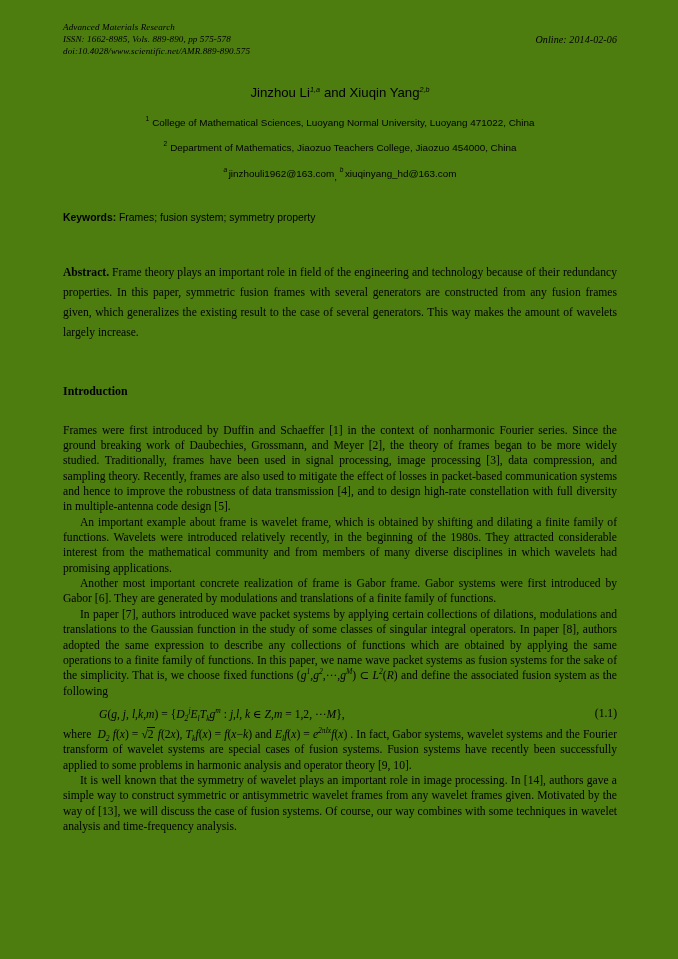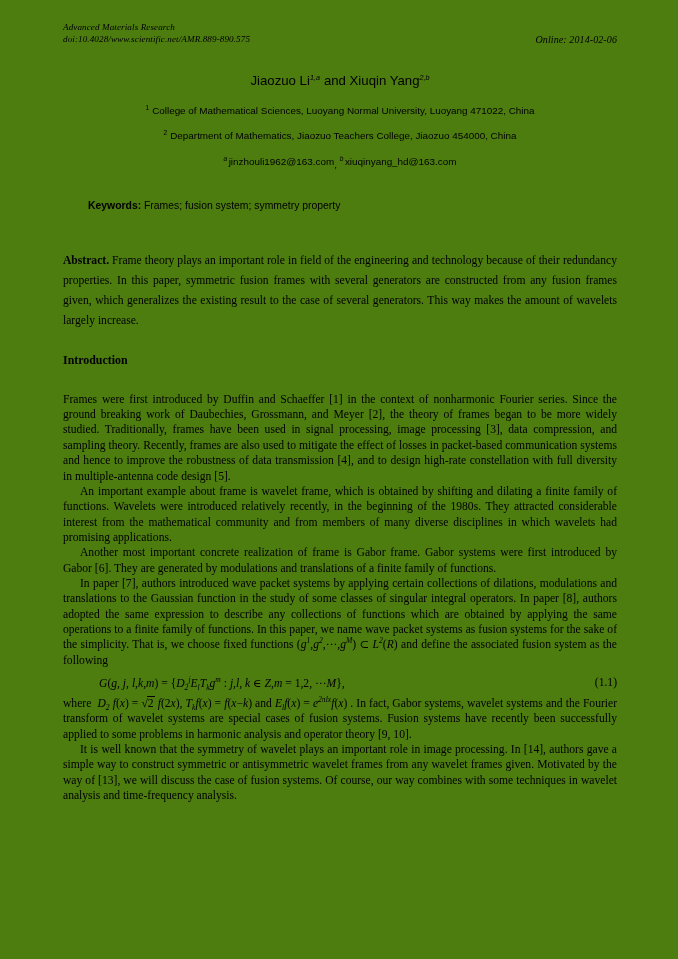--- a/index.html
+++ b/index.html
@@ -106,37 +106,36 @@
   .emails .comma {
     font-size: 9.9px;
     vertical-align: sub;
   }
 
   
   .keywords {
     margin-top: 30px;
     font-family: "Liberation Sans", "DejaVu Sans", sans-serif;
     font-size: 10.4px;
-    margin-left: 25px;
   }
   .keywords b { font-weight: bold; }
 
   
   .abstract {
     margin-top: 40px;
     font-size: 11.6px;
     line-height: 20px;
     text-align: justify;
     text-justify: inter-word;
   }
   .abstract b { font-weight: bold; }
 
   
   .section-head {
-    margin-top: 22px;
+    margin-top: 41px;
     font-weight: bold;
     font-size: 11.9px;
   }
 
   p.body {
     margin: 0;
     font-size: 11.6px;
     line-height: 15.35px;
     text-align: justify;
     text-justify: inter-word;
@@ -184,28 +183,29 @@
 </style>
 </head>
 <body>
 
 <div class="page">
   <div class="content">
 
     <div class="journal-header">
       <div class="left">
         <div class="jh-line">Advanced Materials Research</div>
+        <div class="jh-line">ISSN: 1662-8985, Vols. 889-890, pp 575-578</div>
         <div class="jh-line">doi:10.4028/www.scientific.net/AMR.889-890.575</div>
       </div>
       <div class="online">Online: 2014-02-06</div>
     </div>
 
 
     <div class="authors">
-      <span>Jiaozuo Li</span><sup>1,a</sup><span class="spacer"></span><span>and</span>
+      <span>Jinzhou Li</span><sup>1,a</sup><span class="spacer"></span><span>and</span>
       <span>Xiuqin Yang</span><sup>2,b</sup>
     </div>
 
     <div class="affil">
       <sup>1</sup><span>College of Mathematical Sciences, Luoyang Normal University, Luoyang 471022, China</span>
     </div>
     <div class="affil second">
       <sup>2</sup><span>Department of  Mathematics, Jiaozuo Teachers College, Jiaozuo 454000, China</span>
     </div>
 

